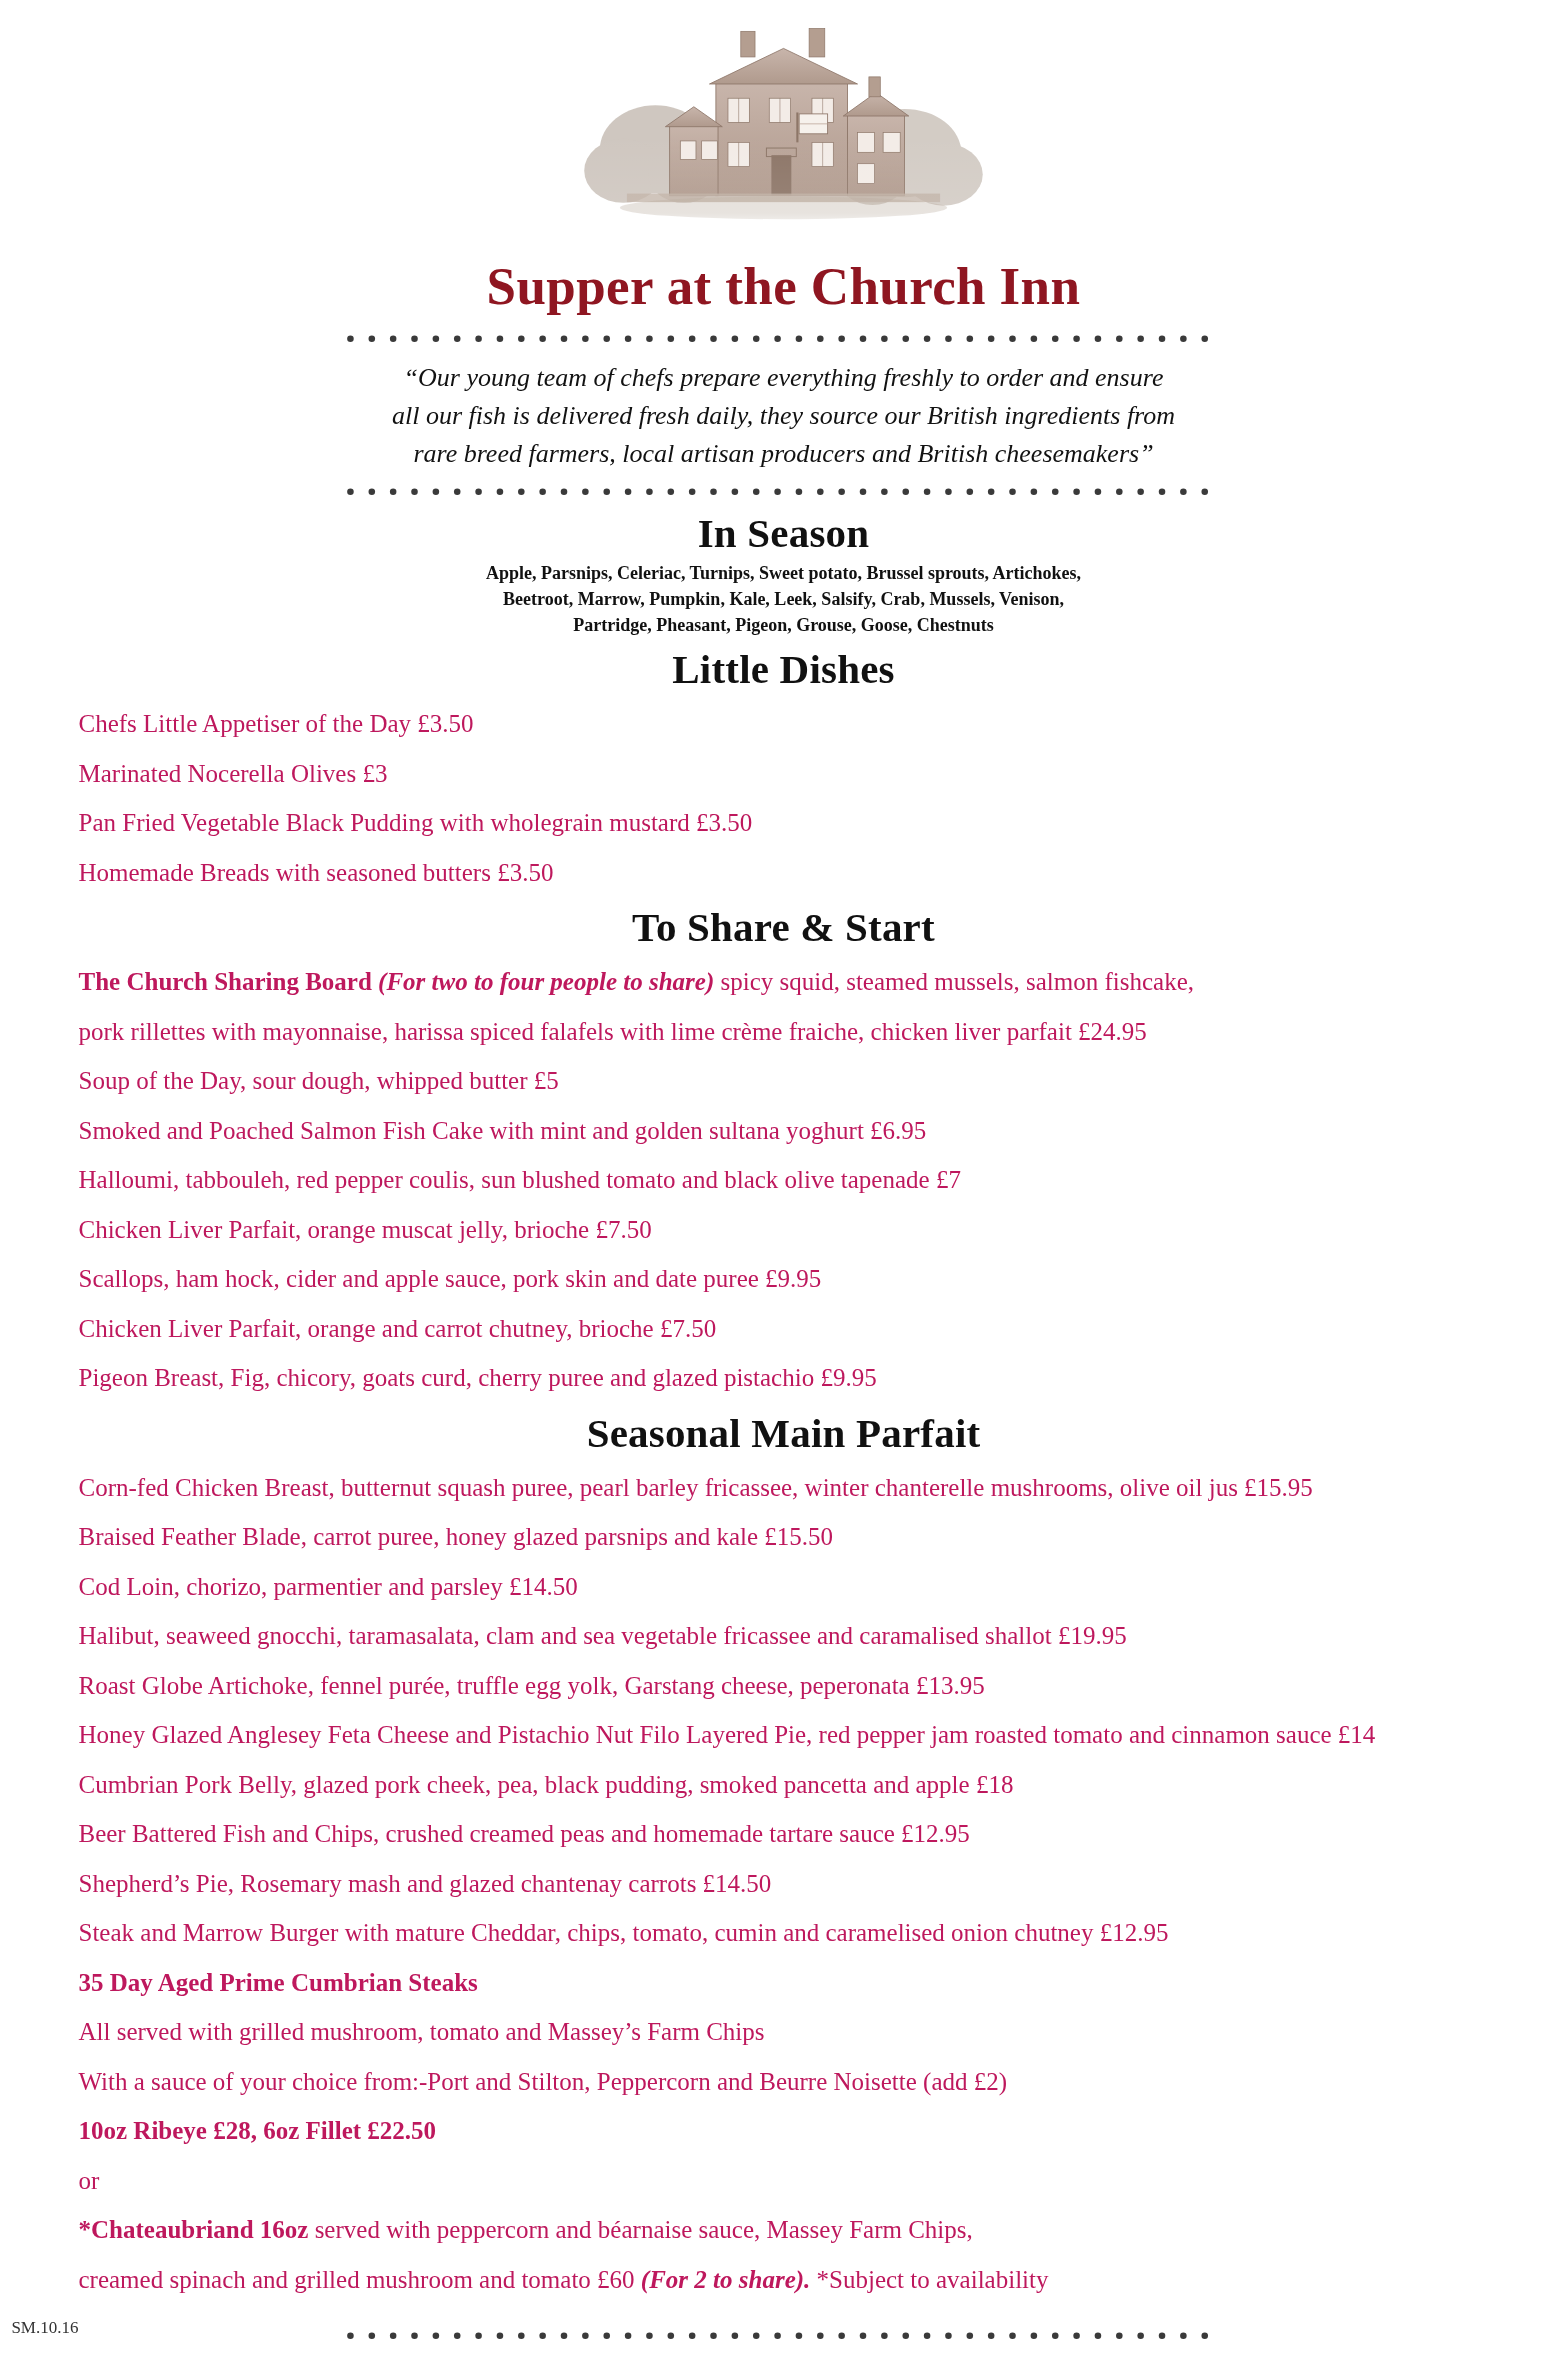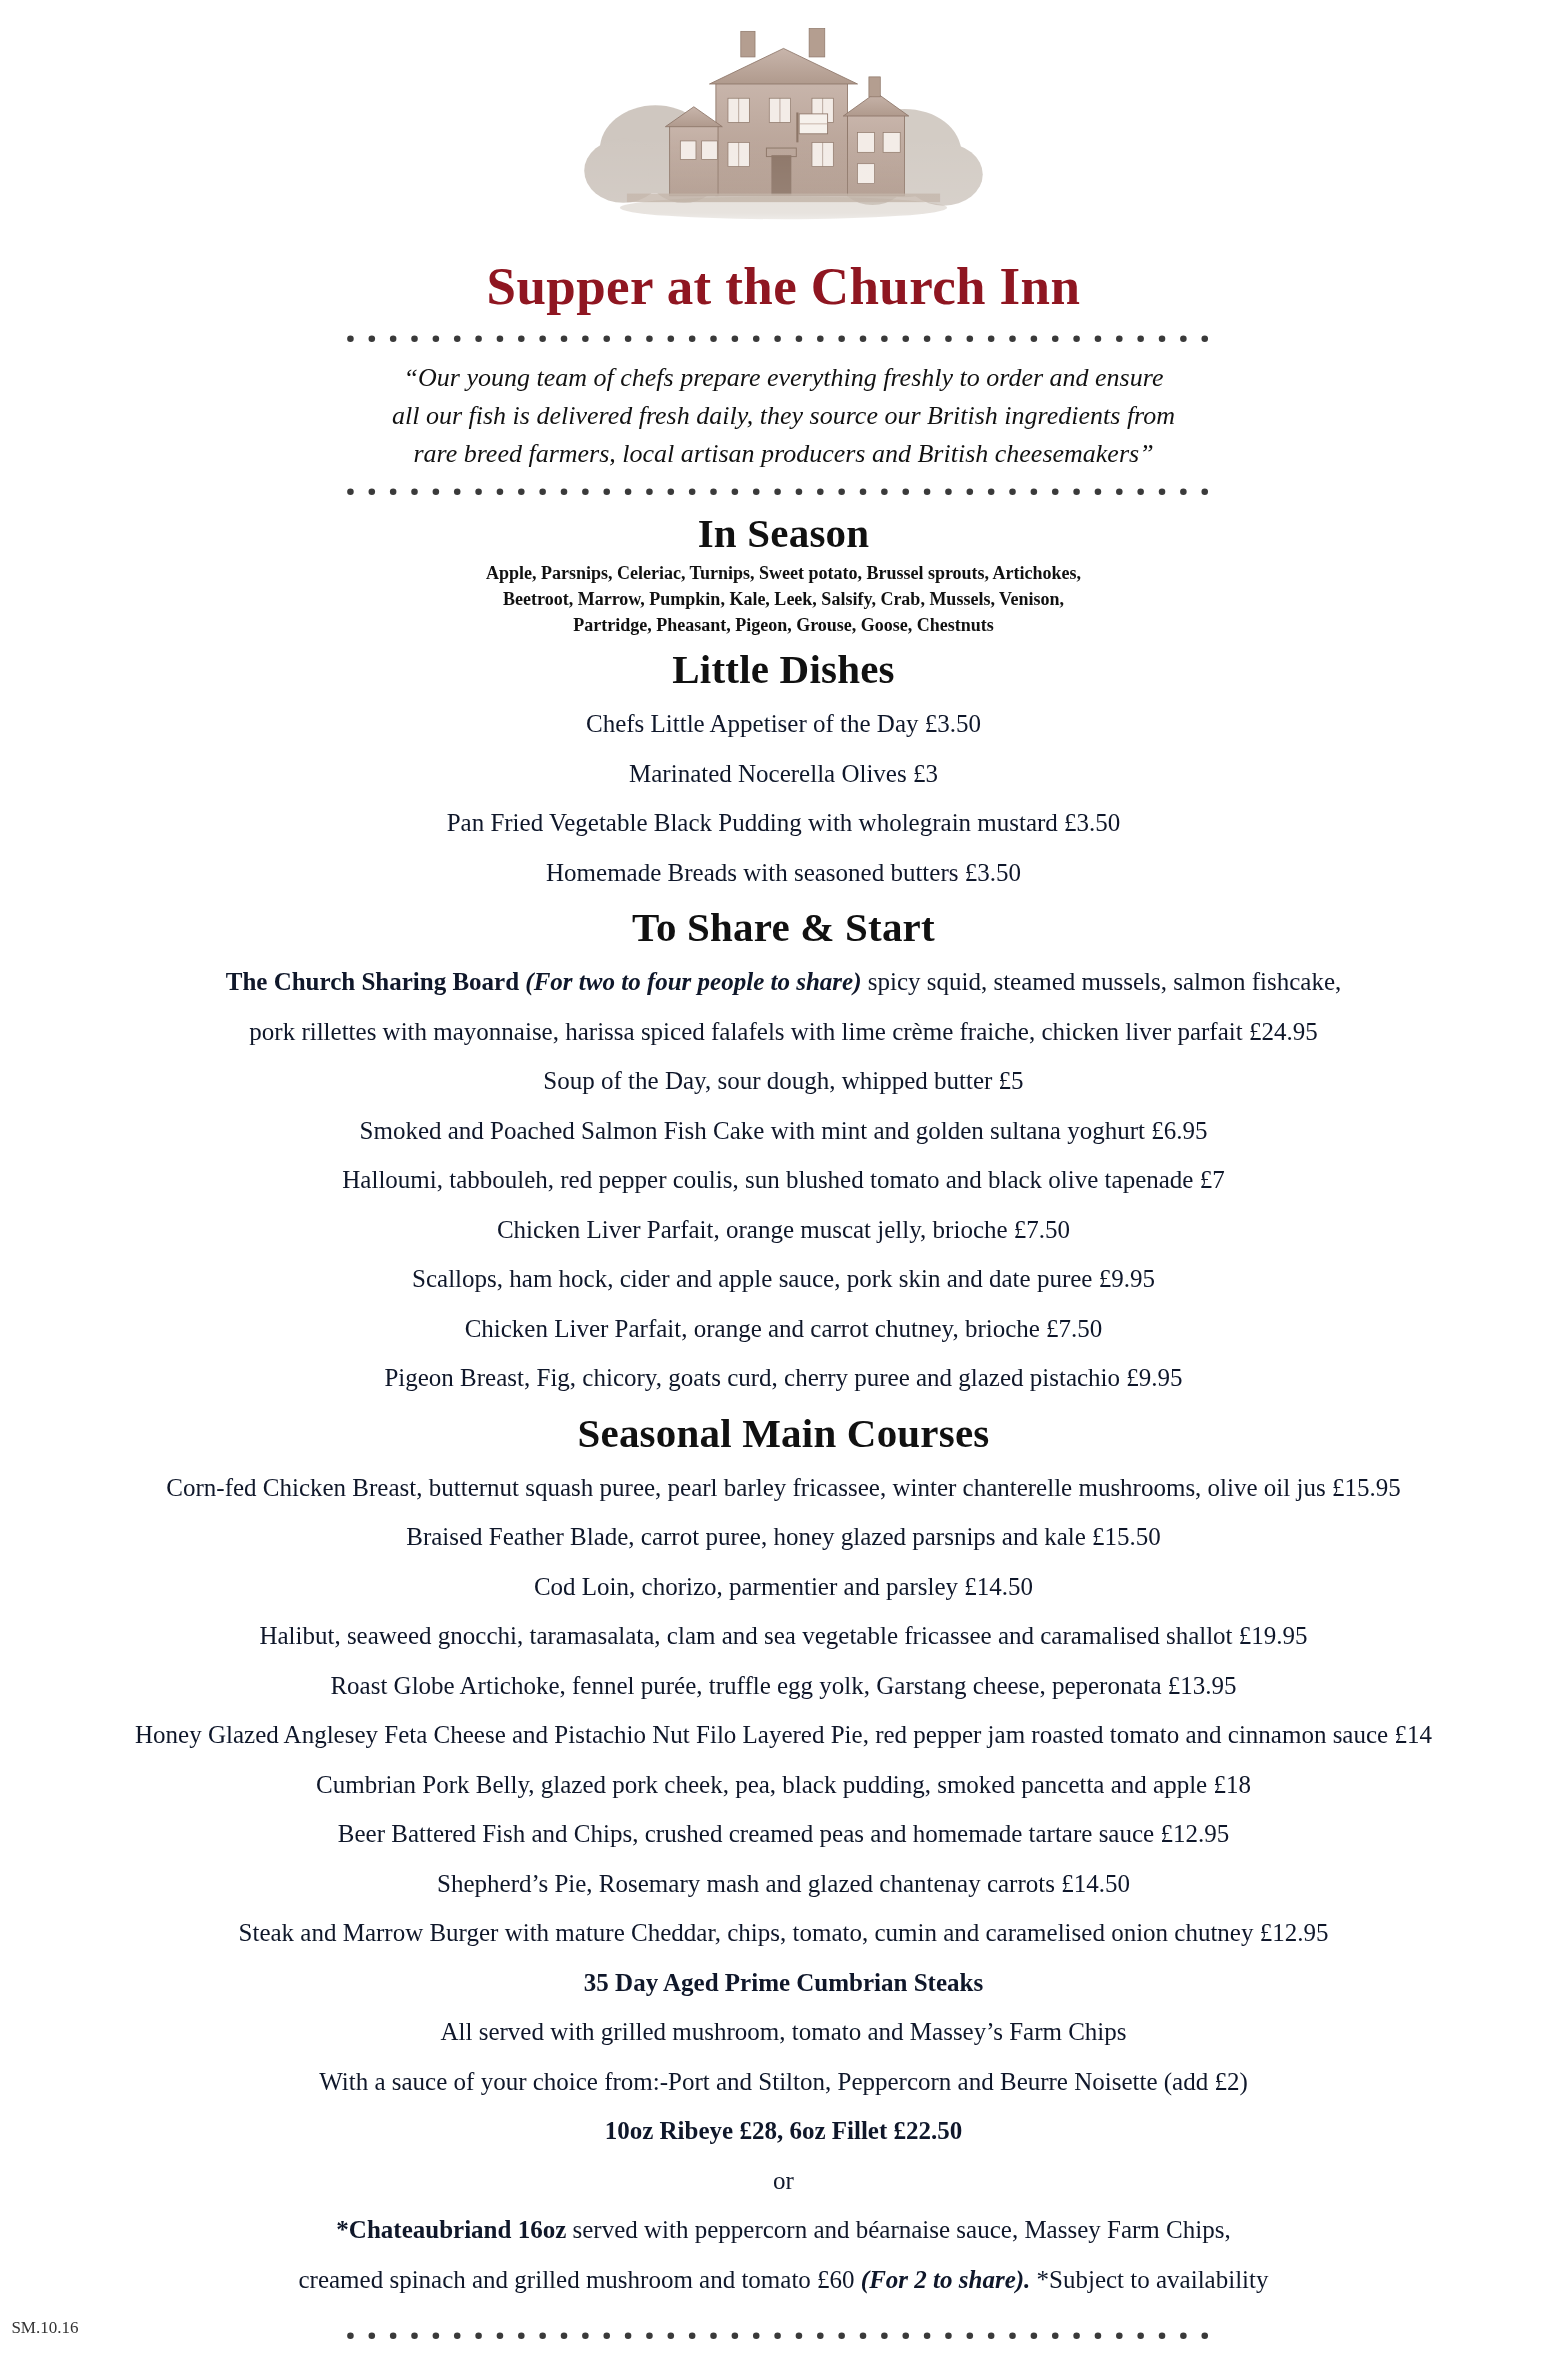--- a/index.html
+++ b/index.html
@@ -87,24 +87,24 @@
     text-align: center;
     font-weight: bold;
     font-size: 18px;
     line-height: 1.42;
     color: #111111;
     width: 997px;
     margin: 2.8px auto 0 auto;
   }
 
   .menu-line {
-    text-align: center;
+    text-align: left;
     font-size: 25px;
     line-height: 1.5;
-    color: #0f172a;
+    color: #be185d;
     margin: 12px auto;
     width: 1410px;
   }
 
   .menu-line b { font-weight: bold; }
   .menu-line i { font-style: italic; }
   .bold-line {
     font-weight: bold;
   }
 
@@ -346,21 +346,21 @@
     <div class="menu-line">pork rillettes with mayonnaise, harissa spiced falafels with lime crème fraiche, chicken liver parfait £24.95</div>
     <div class="menu-line">Soup of the Day, sour dough, whipped butter £5</div>
     <div class="menu-line">Smoked and Poached Salmon Fish Cake with mint and golden sultana yoghurt £6.95</div>
     <div class="menu-line">Halloumi, tabbouleh, red pepper coulis, sun blushed tomato and black olive tapenade £7</div>
     <div class="menu-line">Chicken Liver Parfait, orange muscat jelly, brioche £7.50</div>
     <div class="menu-line">Scallops, ham hock, cider and apple sauce, pork skin and date puree £9.95</div>
     <div class="menu-line">Chicken Liver Parfait, orange and carrot chutney, brioche £7.50</div>
     <div class="menu-line">Pigeon Breast, Fig, chicory, goats curd, cherry puree and glazed pistachio £9.95</div>
   </div>
 
-  <div class="section-title tight">Seasonal Main Courses</div>
+  <div class="section-title tight">Seasonal Main Parfait</div>
   <div>
     <div class="menu-line">Corn-fed Chicken Breast, butternut squash puree, pearl barley fricassee, winter chanterelle  mushrooms, olive oil jus £15.95</div>
     <div class="menu-line">Braised Feather Blade, carrot puree, honey glazed parsnips and kale £15.50</div>
     <div class="menu-line">Cod Loin, chorizo, parmentier and parsley £14.50</div>
     <div class="menu-line">Halibut, seaweed gnocchi, taramasalata, clam and sea vegetable fricassee and caramalised shallot £19.95</div>
     <div class="menu-line">Roast Globe Artichoke, fennel purée, truffle egg yolk, Garstang cheese, peperonata  £13.95</div>
     <div class="menu-line">Honey Glazed Anglesey Feta Cheese and Pistachio Nut Filo Layered Pie, red pepper jam roasted tomato and cinnamon sauce £14</div>
     <div class="menu-line">Cumbrian Pork Belly, glazed pork cheek, pea, black pudding, smoked pancetta and apple £18</div>
     <div class="menu-line">Beer Battered Fish and Chips, crushed creamed peas and homemade tartare sauce £12.95</div>
     <div class="menu-line">Shepherd’s Pie, Rosemary mash and glazed chantenay carrots £14.50</div>

